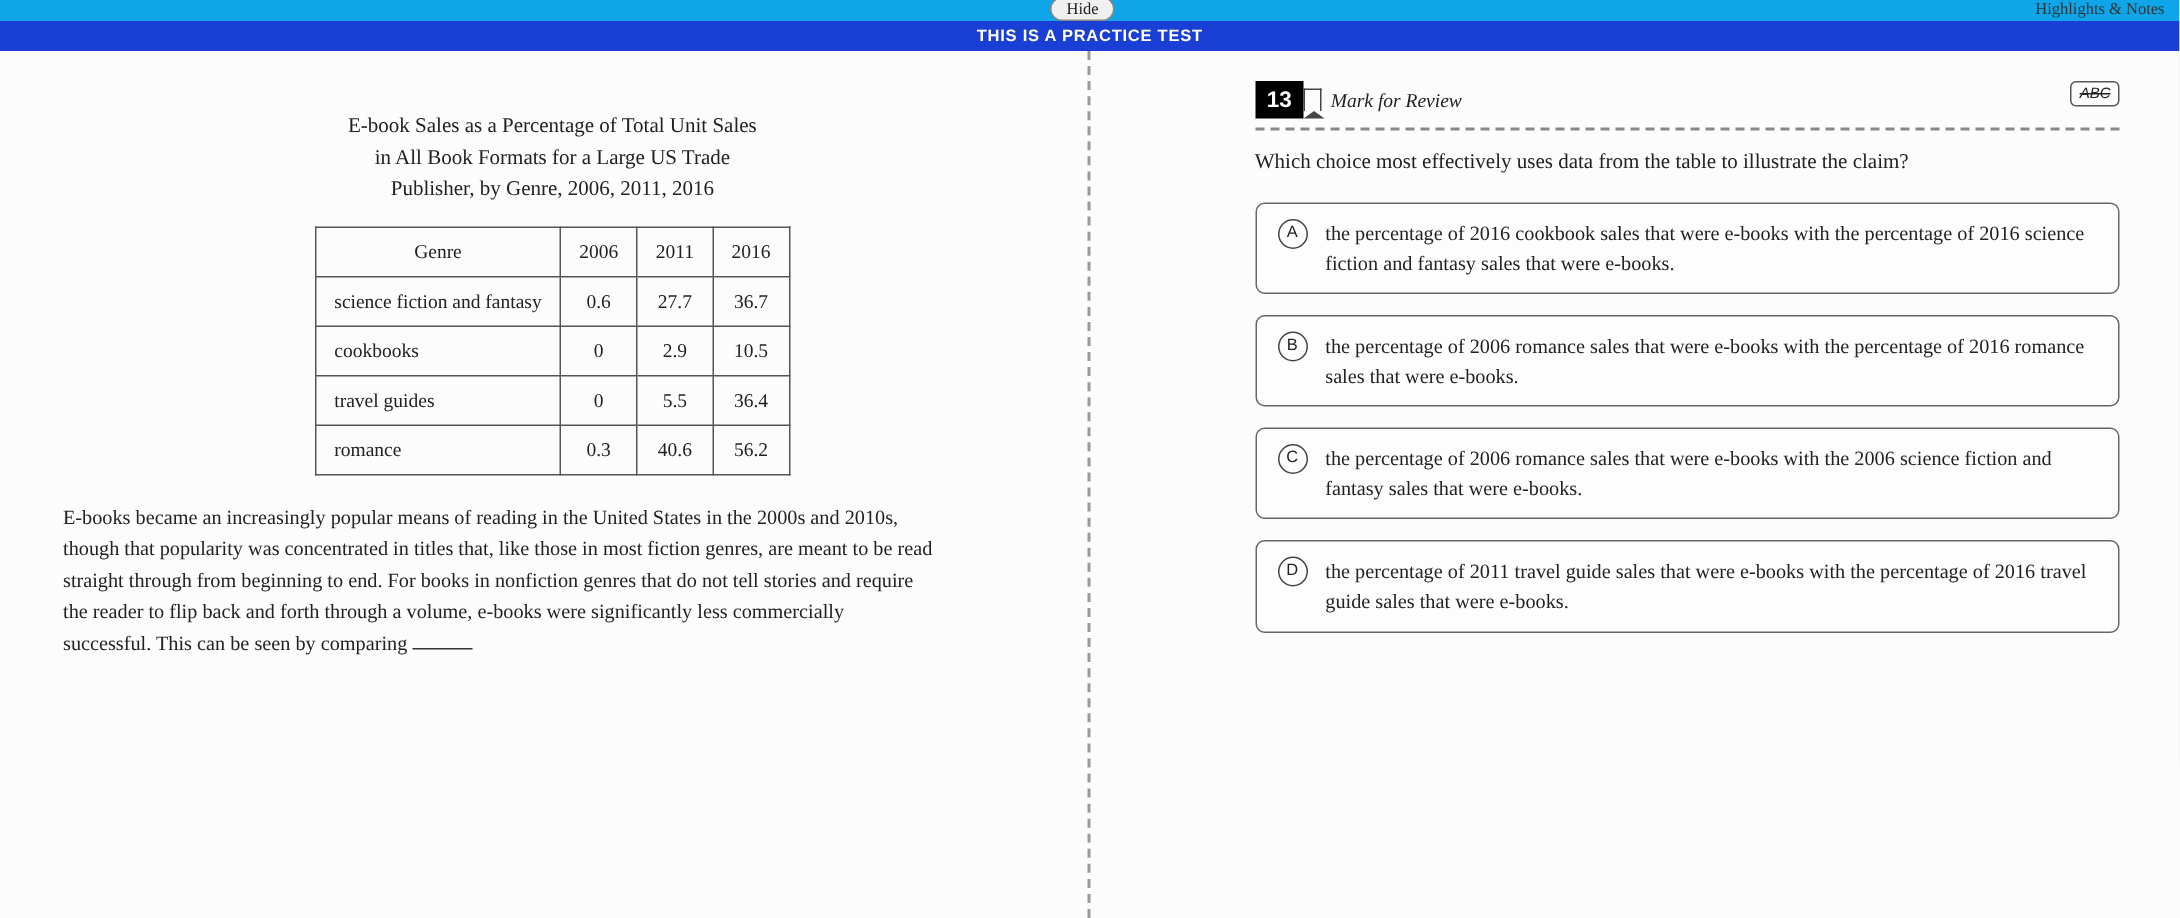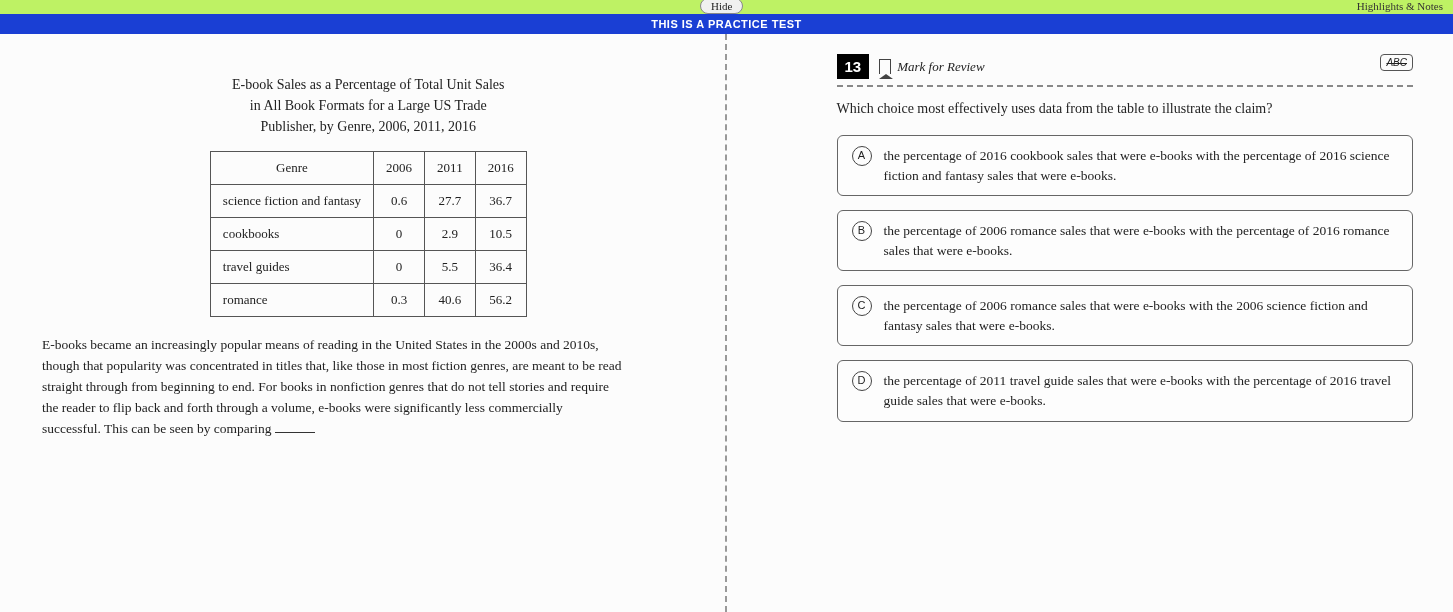--- a/index.html
+++ b/index.html
@@ -1,30 +1,30 @@
 <!DOCTYPE html>
 <html><head>
 <meta charset="utf-8">
 <style>
 * { box-sizing: border-box; margin: 0; padding: 0; }
 body { font-family: Georgia, 'Times New Roman', serif; background: #f0f0f0; width: 1453px; height: 612px; overflow: hidden; color: #222; }
-.top-bar { height: 14px; background: #bef264; position: relative; }
+.top-bar { height: 14px; background: #0ea5e9; position: relative; }
 .hide-btn { position: absolute; left: 700px; top: -2px; font-size: 11px; border: 1px solid #888; border-radius: 10px; padding: 1px 10px; background: #f0f0f0; cursor: pointer; }
 .highlights { position: absolute; right: 10px; top: 0px; font-size: 11px; color: #333; }
 .blue-bar { background: #1a3fd4; height: 20px; display: flex; align-items: center; justify-content: center; color: #fff; font-family: Arial, sans-serif; font-weight: bold; font-size: 11px; letter-spacing: 0.5px; }
 .content { display: flex; height: 578px; background: #fcfcfc; }
 .left-col { width: 50%; border-right: 2px dashed #999; padding: 40px 30px 20px 42px; position: relative; }
 .right-col { width: 50%; padding: 20px 40px 20px 110px; }
 .table-title { text-align: center; font-size: 14px; line-height: 1.5; margin: 0 auto 14px auto; width: 340px; }
 .data-table { border-collapse: collapse; margin: 0 auto 18px auto; font-size: 13px; }
 .data-table th, .data-table td { border: 1px solid #555; padding: 8px 12px; text-align: center; }
 .data-table td:first-child { text-align: left; min-width: 160px; font-weight: normal; }
 .data-table th { font-weight: normal; }
 .passage { font-size: 13.5px; line-height: 1.55; max-width: 580px; }
-.q-header { display: flex; align-items: center; gap: 10px; border-bottom: 2px dashed #888; padding-bottom: 6px; margin-bottom: 14px; position: relative; }
+.q-header { display: flex; align-items: center; border-bottom: 2px dashed #888; padding-bottom: 6px; margin-bottom: 14px; position: relative; }
 .q-num { background: #000; color: #fff; font-family: Arial, sans-serif; font-weight: bold; font-size: 15px; padding: 4px 8px; }
 .mark-review { font-size: 13px; display: flex; align-items: center; gap: 6px; cursor: pointer; font-style: italic; }
 .bookmark { width: 12px; height: 15px; border: 1.5px solid #444; border-bottom: none; position: relative; display: inline-block; }
 .bookmark::after { content: ""; position: absolute; bottom: -5px; left: -1.5px; width: 0; height: 0; border-left: 7.5px solid transparent; border-right: 7.5px solid transparent; border-top: 5px solid #444; transform: scaleY(-1); }
 .abc-icon { position: absolute; right: 0; top: 0; border: 1px solid #555; border-radius: 4px; font-size: 10px; padding: 2px 5px; font-style: italic; cursor: pointer; font-family: Arial, sans-serif; }
 .question-text { font-size: 14px; margin-bottom: 18px; }
 .choice { display: flex; gap: 12px; border: 1.5px solid #666; border-radius: 6px; padding: 10px 14px; margin-bottom: 14px; font-size: 13.5px; line-height: 1.45; cursor: pointer; background: #fdfdfd; }
 .choice-letter { border: 1.5px solid #444; border-radius: 50%; width: 20px; height: 20px; min-width: 20px; display: flex; align-items: center; justify-content: center; font-size: 11px; font-family: Arial, sans-serif; }
 .blank { display: inline-block; border-bottom: 1px solid #333; width: 40px; }
 </style>

